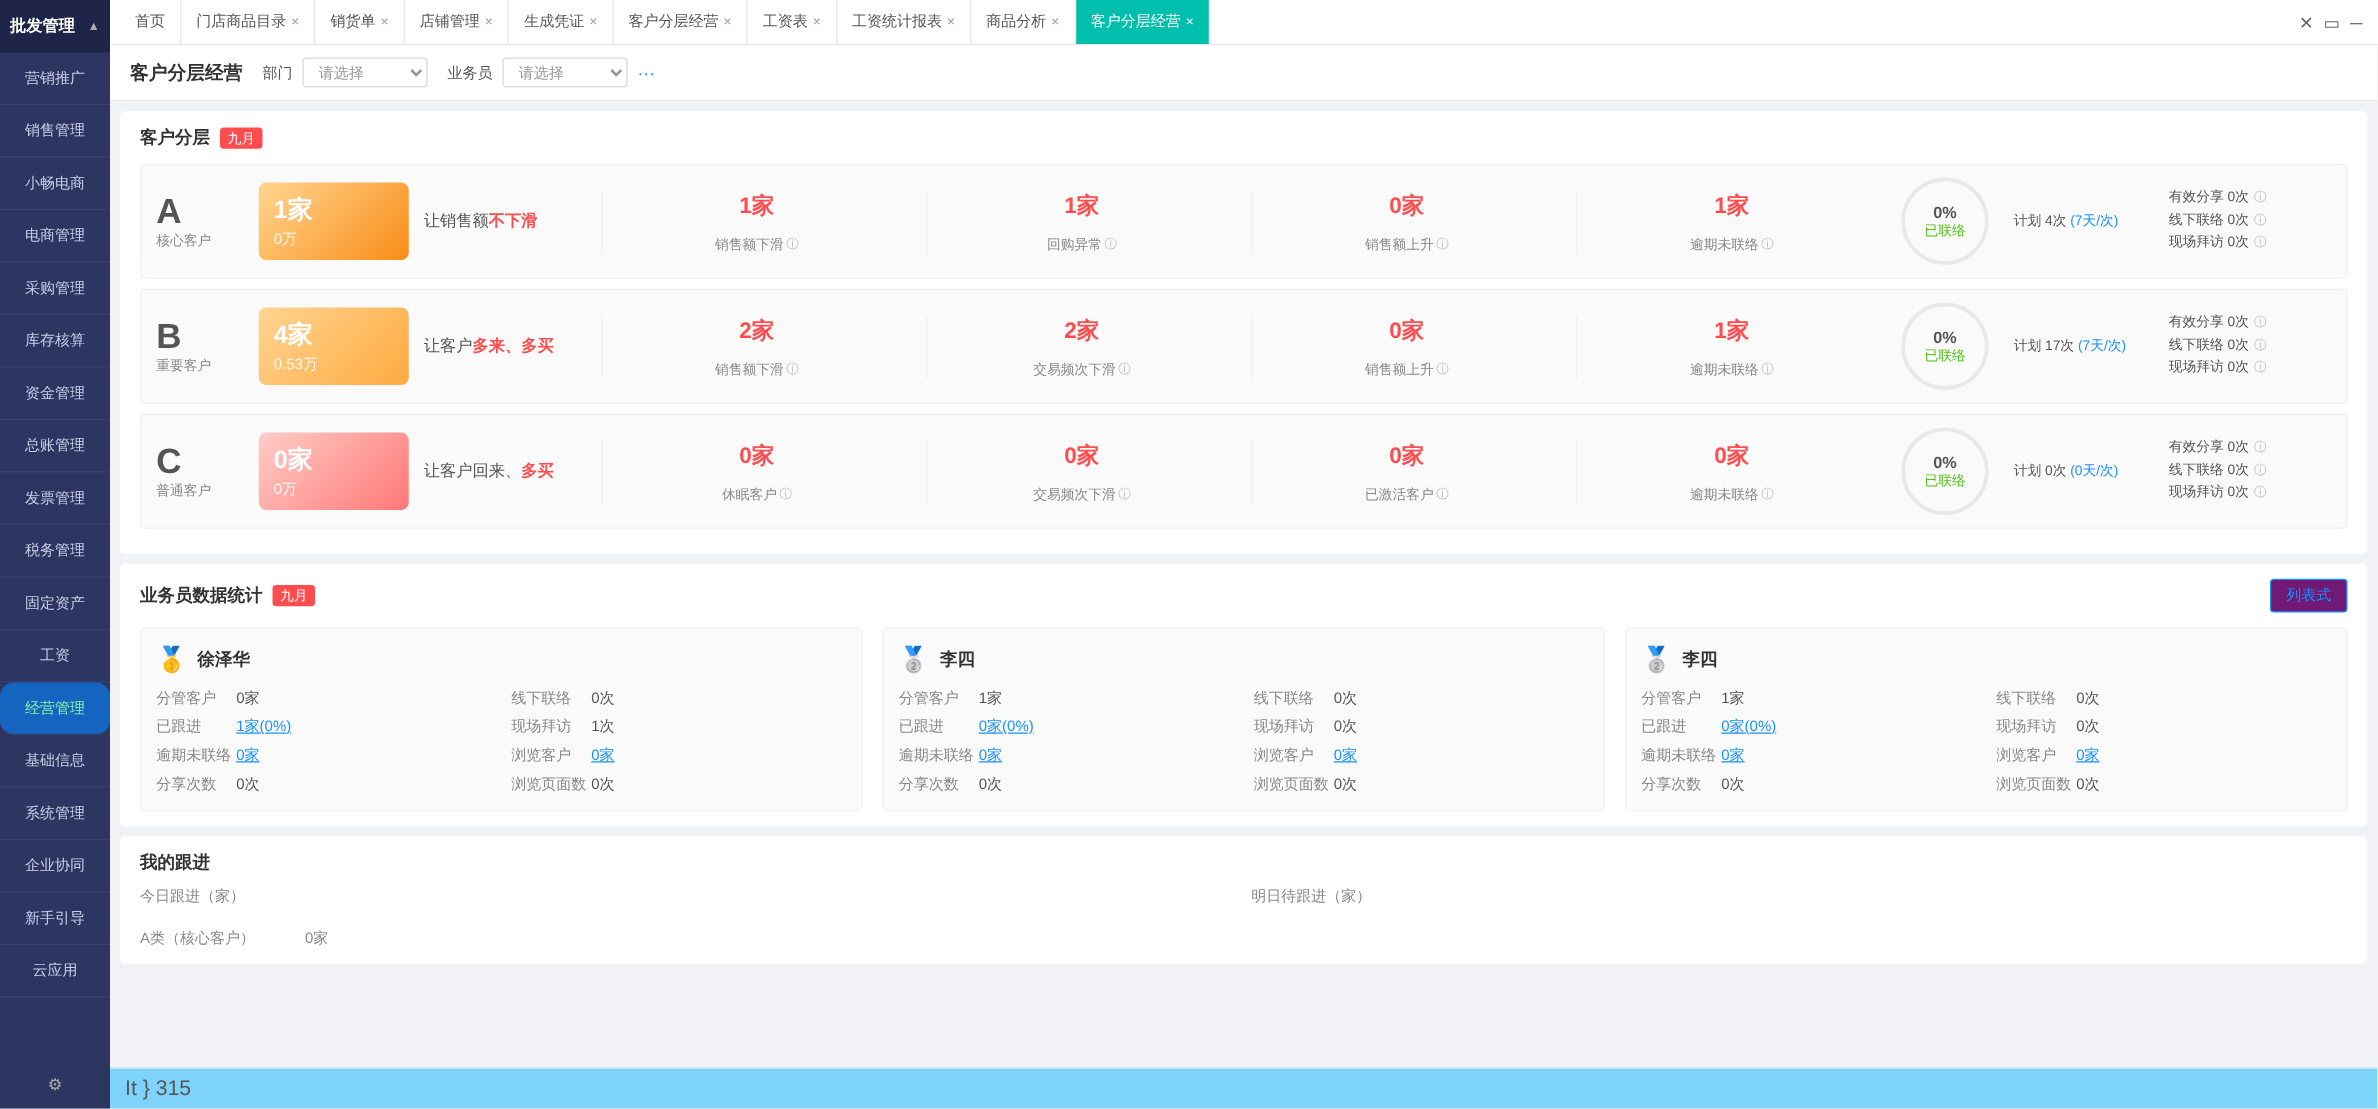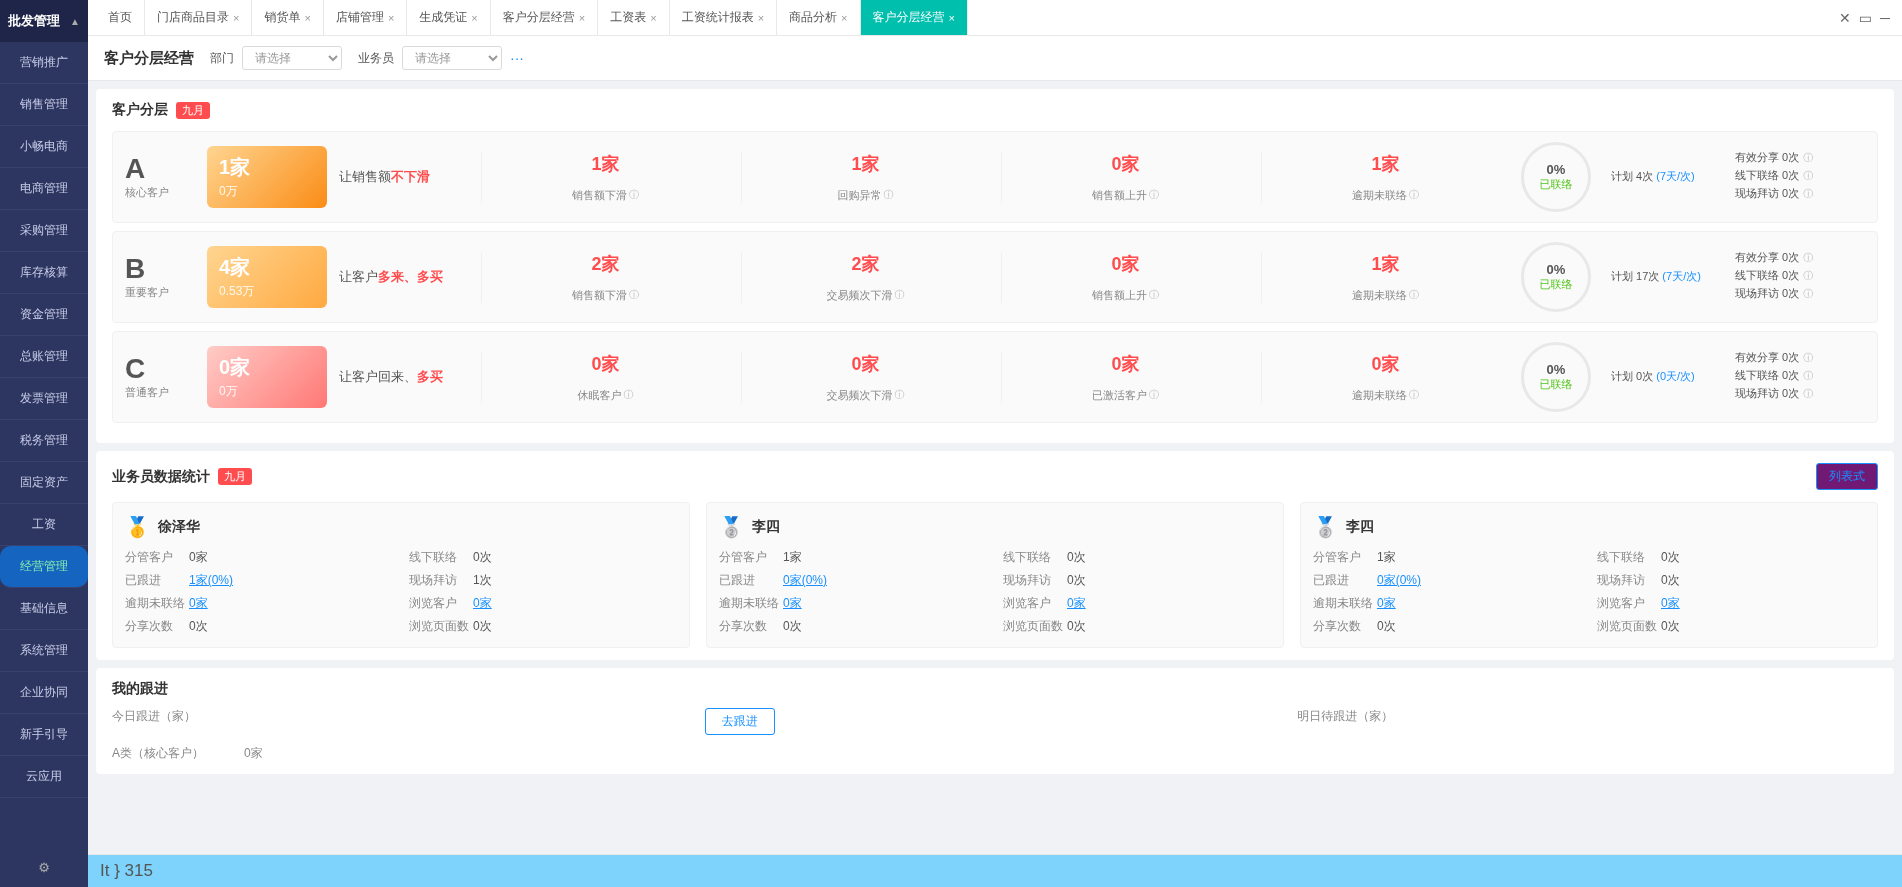--- a/index.html
+++ b/index.html
@@ -263,21 +263,21 @@
     }
     .follow-header {
       display: flex;
       align-items: center;
       justify-content: space-between;
       margin-bottom: 10px;
     }
     .follow-title { font-size: 14px; font-weight: bold; color: #333; }
     .follow-grid {
       display: grid;
-      grid-template-columns: repeat(3, 1fr);
+      grid-template-columns: repeat(2, 1fr);
       gap: 12px;
     }
     .follow-col { }
     .follow-col-title { font-size: 12px; color: #888; margin-bottom: 6px; }
     .follow-btn {
       background: #fff;
       border: 1px solid #1890ff;
       color: #1890ff;
       padding: 4px 16px;
       border-radius: 3px;
@@ -702,23 +702,20 @@
 
     <div class="follow-section">
       <div class="follow-header">
         <span class="follow-title">我的跟进</span>
       </div>
       <div class="follow-grid">
         <div class="follow-col">
           <div class="follow-col-title">今日跟进（家）</div>
         </div>
         <div class="follow-col">
-          <button class="follow-btn">去跟进</button>
-        </div>
-        <div class="follow-col">
           <div class="follow-col-title">明日待跟进（家）</div>
         </div>
       </div>
       <div style="margin-top:10px; display:flex; gap:40px; font-size:12px; color:#888;">
         <span>A类（核心客户）</span>
         <span>0家</span>
       </div>
     </div>
 
   </div>

